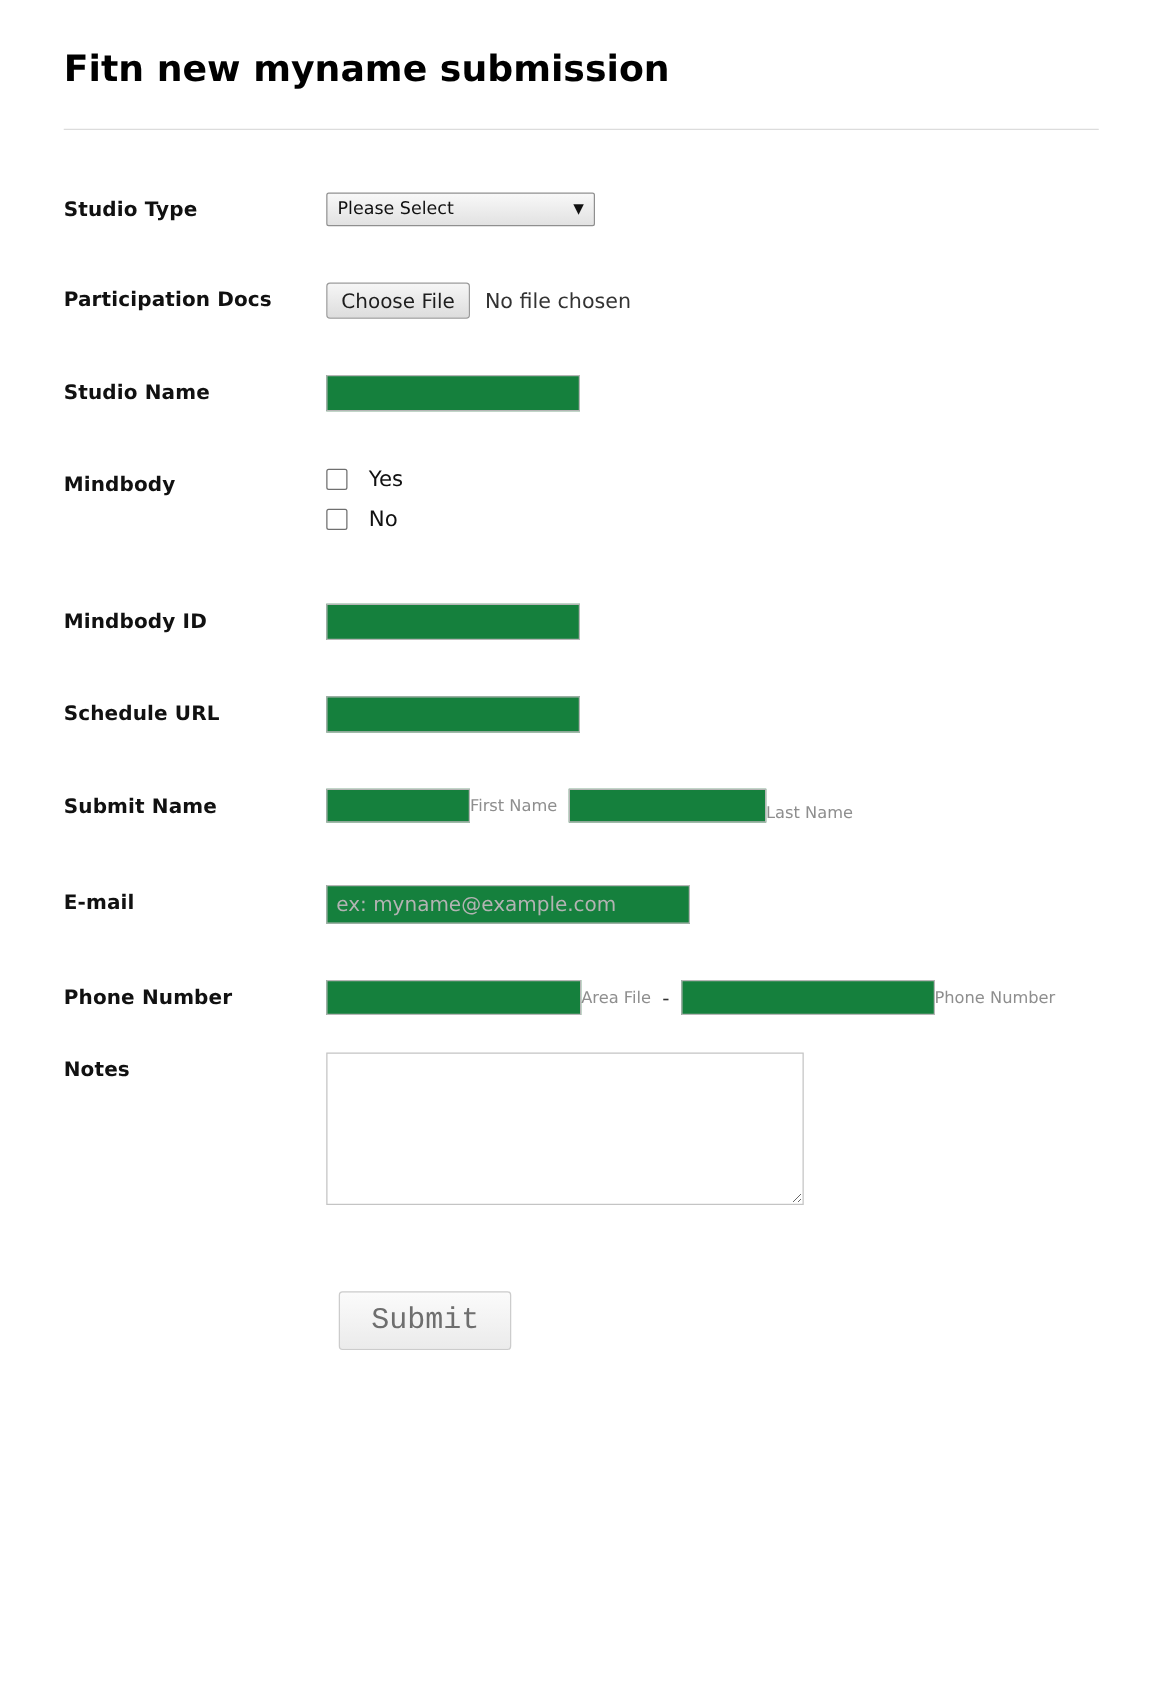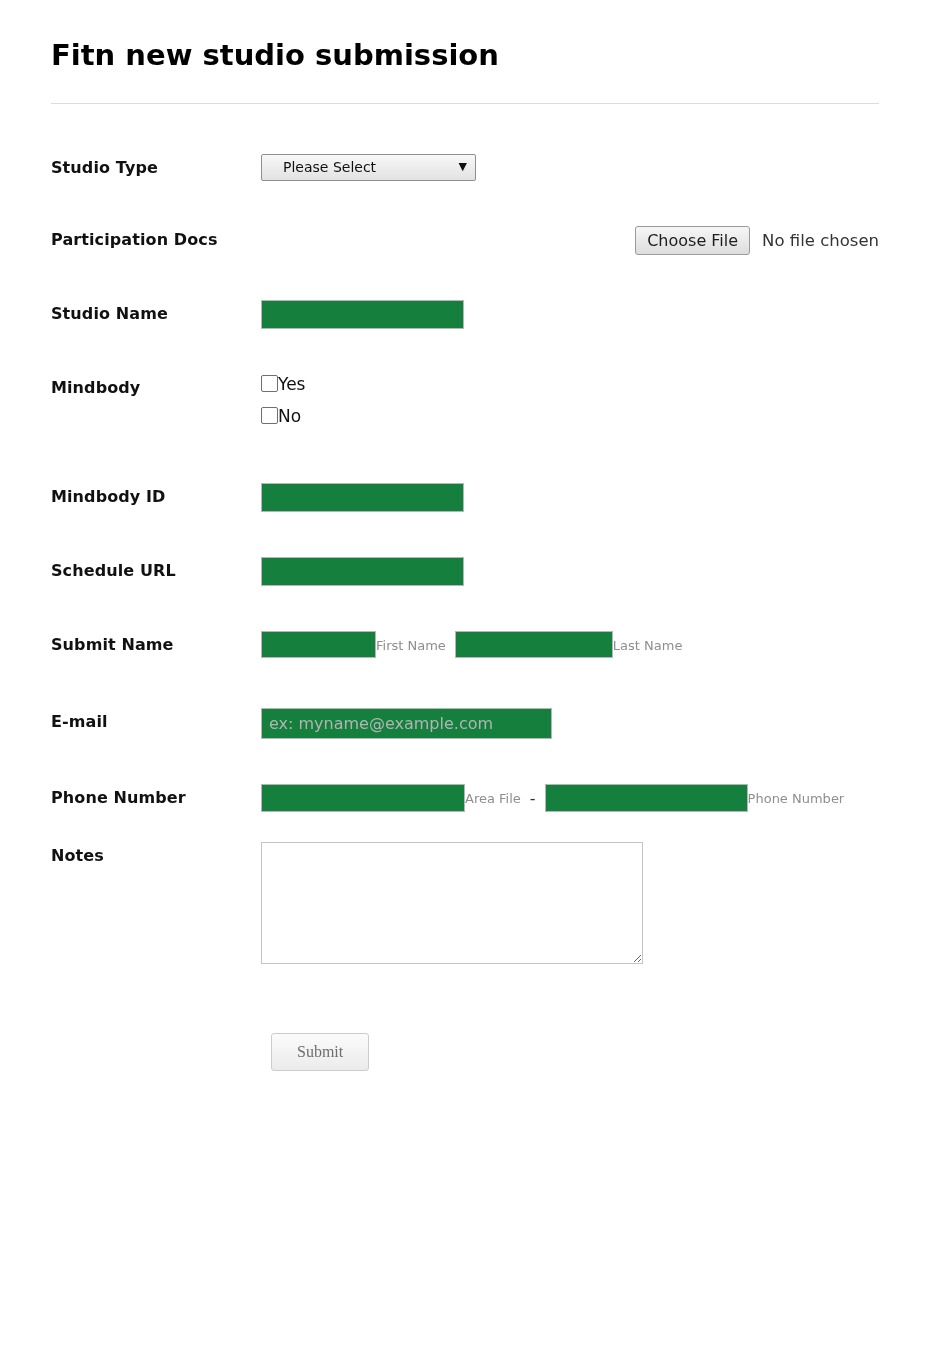--- a/index.html
+++ b/index.html
@@ -83,34 +83,34 @@
     -webkit-appearance: none;
     appearance: none;
     width: 215px;
     height: 27px;
     border: 1px solid #8f8f8f;
     border-radius: 2px;
     background: linear-gradient(#f8f8f8, #e2e2e2);
     font-family: "DejaVu Sans", "Liberation Sans", sans-serif;
     font-size: 14px;
     color: #111;
-    padding: 0 26px 0 21px;
+    padding: 0 26px 0 8px;
     outline: none;
   }
   .select-caret {
     position: absolute;
     right: 9px;
     top: 6px;
     font-size: 11px;
     color: #111;
     pointer-events: none;
   }
 
   
-  .file-control { display: flex; align-items: center; justify-content: flex-end; }
+  .file-control { display: flex; align-items: center; }
   .file-btn {
     font-family: "DejaVu Sans", "Liberation Sans", sans-serif;
     font-size: 16px;
     color: #1d1d1d;
     background: linear-gradient(#f6f6f6, #dddddd);
     border: 1px solid #9a9a9a;
     border-radius: 3px;
     padding: 4px 11px;
     cursor: pointer;
   }
@@ -132,58 +132,59 @@
     appearance: none;
     width: 17px;
     height: 17px;
     border: 1px solid #6f6f6f;
     border-radius: 2px;
     background: #fff;
     margin: 0;
     cursor: pointer;
   }
   .check-option .opt-label {
+    margin-left: 17px;
     font-size: 17px;
     color: #111;
   }
 
   
   .sublabel {
     font-size: 13px;
     color: #8e8e8e;
     margin-top: 7px;
   }
   .inline-group { display: flex; }
   .inline-item { display: flex; flex-direction: row; }
-  .inline-item + .inline-item { margin-left: 9px; }
+  .inline-item + .inline-item { margin-left: 9px; align-items: flex-end; }
   .phone-sep {
     font-size: 16px;
     color: #333;
     padding: 5px 9px 0 9px;
   }
 
   
   .submit-row { margin-left: 220px; }
   .submit-btn {
-    font-family: Liberation Serif, serif;
-    font-size: 16px;
+    font-family: Liberation Mono, monospace;
+    font-size: 24px;
     color: #6e6e6e;
     background: linear-gradient(#fbfbfb, #ebebeb);
     border: 1px solid #cccccc;
     border-radius: 3px;
     padding: 9px 25px;
     cursor: pointer;
   }
 </style>
 </head>
 <body>
 
 <div class="page">
 
-  <h1 class="page-title">Fitn new studio submission</h1>
+  <h1 class="page-title">Fitn new myname submission</h1>
   <div class="divider"></div>
 
   <form>
 
     <div class="form-row">
       <div class="flabel">Studio Type</div>
       <div class="control">
         <span class="select-wrap">
           <select>
             <option>Please Select</option>

